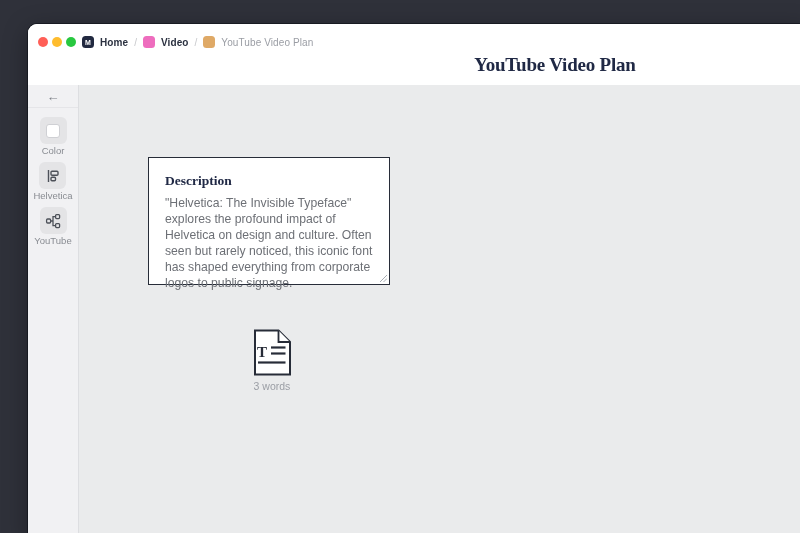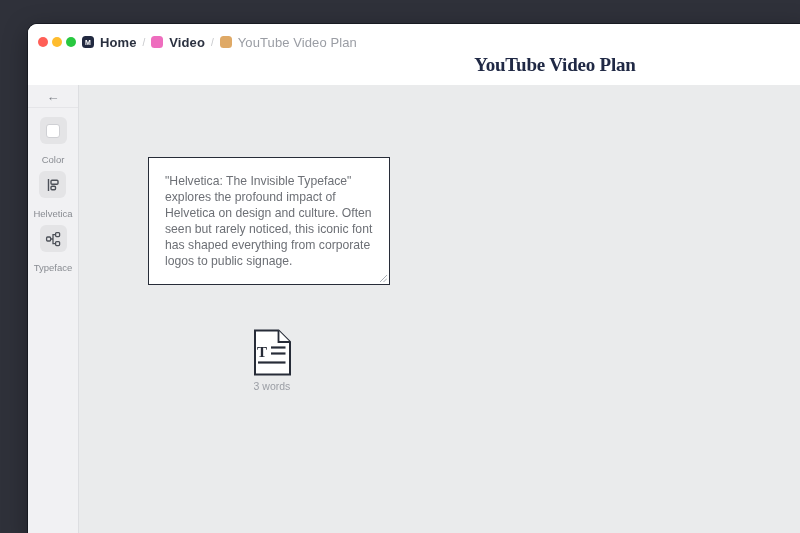--- a/index.html
+++ b/index.html
@@ -13,41 +13,41 @@
     background:#ffffff; border-top-left-radius:9px; overflow:hidden;
     box-shadow:0 0 0 1px rgba(10,12,20,.55), 0 6px 24px rgba(0,0,0,.35);
   }
 
   
   .titlebar { position:relative; height:61px; background:#fff; }
   .dots { position:absolute; left:10px; top:13px; display:flex; gap:4px; }
   .dot { width:10px; height:10px; border-radius:50%; }
   .breadcrumb { position:absolute; left:54px; top:10px; height:16px; display:flex; align-items:center; gap:6px; }
   .crumb { display:flex; align-items:center; gap:6px; cursor:pointer; }
-  .crumb-label { font-size:13px; font-weight:700; color:#2b3140; letter-spacing:.1px; }
+  .crumb-label { font-size:10px; font-weight:700; color:#2b3140; letter-spacing:.1px; }
   .crumb.inactive .crumb-label { color:#9a9da4; font-weight:500; }
   .crumb-sep { font-size:10px; color:#c8c9cc; }
   .board-chip { width:12px; height:12px; border-radius:3.5px; }
   .app-logo { width:12px; height:12px; border-radius:3.5px; display:flex; align-items:center; justify-content:center;
               color:#fff; font-size:7px; font-weight:700; }
   .page-title {
     position:absolute; left:527px; top:30px; transform:translateX(-50%);
     font-family:"Liberation Serif","DejaVu Serif",serif; font-weight:700;
     font-size:19px; color:#202945; letter-spacing:-.2px; white-space:nowrap;
   }
 
   
   .app-body { position:absolute; top:61px; left:0; right:0; bottom:0; display:flex; }
   .sidebar { width:51px; background:#f1f1f3; border-right:1px solid #dddee1; flex:none; }
   .back-row { height:23px; border-bottom:1px solid #e5e5e8; display:flex; align-items:center; justify-content:center; cursor:pointer; }
   .back-arrow { font-size:13px; color:#7d8087; line-height:1; }
   .tools { display:flex; flex-direction:column; align-items:center; padding-top:9px; }
   .tool { display:flex; flex-direction:column; align-items:center; margin-bottom:6px; cursor:pointer; }
   .tool-btn { width:27px; height:27px; border-radius:6px; background:#e4e4e6; display:flex; align-items:center; justify-content:center; }
-  .tool-label { margin-top:10px; font-size:9.5px; color:#898c92; }
+  .tool-label { margin-top:1px; font-size:9.5px; color:#898c92; }
   .swatch { width:14px; height:14px; background:#fff; border:1px solid #cfd0d4; border-radius:3px; }
 
   
   .canvas { flex:1; background:#eaebec; position:relative; }
 
   .note-card {
     position:absolute; left:69px; top:72px; width:242px; height:128px;
     background:#fff; border:1.5px solid #272c38; padding:15px 16px; cursor:pointer;
   }
   .note-title { font-family:"Liberation Serif","DejaVu Serif",serif; font-weight:700; font-size:13.5px; color:#202945; margin-bottom:6px; }
@@ -119,29 +119,30 @@
 
           <div class="tool">
             <div class="tool-btn">
               <svg width="16" height="16" viewBox="0 0 16 16" fill="none" stroke="#4d5159" stroke-width="1.3">
                 <rect x="1.6" y="6" width="4" height="4" rx="1"></rect>
                 <rect x="10.6" y="1.6" width="4" height="4" rx="1"></rect>
                 <rect x="10.6" y="10.6" width="4" height="4" rx="1"></rect>
                 <path d="M5.6 8 H8 M8 8 V3.6 H10.6 M8 8 V12.6 H10.6"></path>
               </svg>
             </div>
-            <div class="tool-label">Typeface</div>
+            <div class="tool-label">YouTube</div>
           </div>
 
         </div>
       </div>
 
       <div class="canvas">
 
         <div class="note-card">
+          <div class="note-title">Description</div>
           <div class="note-body">"Helvetica: The Invisible Typeface" explores the profound impact of Helvetica on design and culture. Often seen but rarely noticed, this iconic font has shaped everything from corporate logos to public signage.</div>
           <svg class="resize-handle" viewBox="0 0 9 9" fill="none" stroke="#a8adb3" stroke-width="1">
             <line x1="2" y1="9" x2="9" y2="2"></line>
             <line x1="5.5" y1="9" x2="9" y2="5.5"></line>
           </svg>
         </div>
 
         <div class="doc-card">
           <svg width="49" height="49" viewBox="0 0 49 49">
             <path d="M7 2.5 H30.5 L42 14 V46.5 H7 Z" fill="#ffffff" stroke="#272c38" stroke-width="2" stroke-linejoin="miter"></path>

